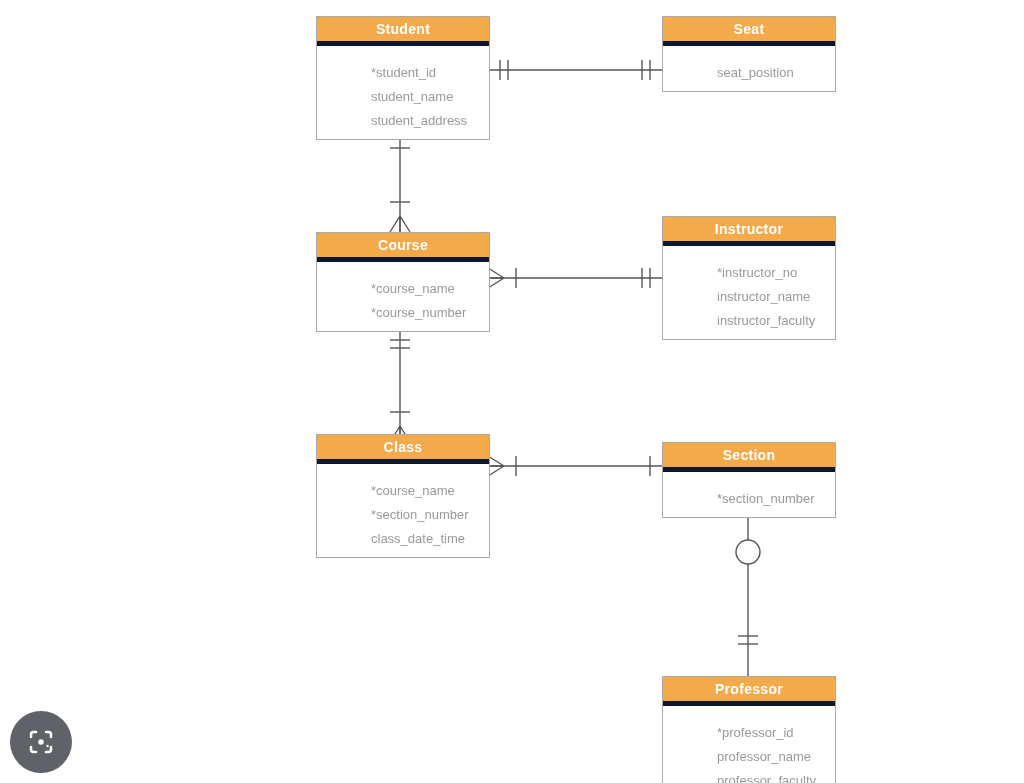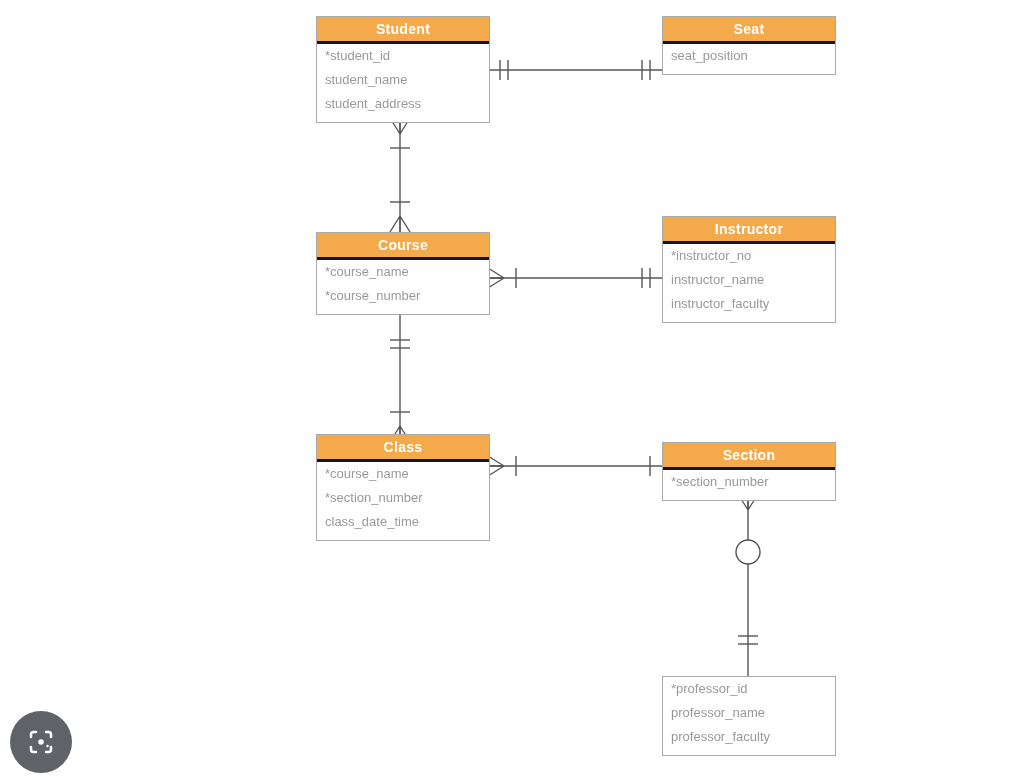--- a/index.html
+++ b/index.html
@@ -1,19 +1,19 @@
 <!DOCTYPE html>
 <html><head>
 <meta charset="utf-8">
 <style>
   html,body{margin:0;padding:0;background:#fff;font-family:Verdana,Geneva,sans-serif;color:#999;}
   .canvas{position:relative;width:1024px;height:783px;}
   .entity{position:absolute;border:1px solid #aaa;background:#fff;filter:blur(0.4px);z-index:2;}
-  .entity .hdr{background:#f4a94a;color:#fff;font-weight:bold;font-size:14px;text-align:center;padding:4px 6px;border-bottom:3px solid #0f172a;letter-spacing:0.3px;}
-  .entity .attrs{padding:0 8px 6px 8px;}
+  .entity .hdr{background:#f4a94a;color:#fff;font-weight:bold;font-size:14px;text-align:center;padding:4px 6px;border-bottom:5px solid #0f172a;letter-spacing:0.3px;}
+  .entity .attrs{padding:15px 8px 6px 8px;margin-left:46px;}
   .entity .attr{font-size:13px;line-height:24px;white-space:nowrap;}
   svg.rel{position:absolute;left:0;top:0;width:1024px;height:783px;z-index:1;filter:blur(0.4px);}
   svg.rel line, svg.rel path{stroke:#555;stroke-width:1.4;fill:none;}
   svg.rel circle{fill:#fff;stroke:#555;stroke-width:1.4;}
   
   .fab{position:absolute;left:10px;bottom:10px;width:62px;height:62px;border-radius:50%;background:#5f6368;display:flex;align-items:center;justify-content:center;z-index:3;}
   .fab svg{width:30px;height:30px;stroke:#fff;}
 </style>
 </head>
 <body>
@@ -113,20 +113,21 @@
   </div>
 
   <div class="entity" style="left:662px;top:442px;width:172px">
     <div class="hdr">Section</div>
     <div class="attrs">
       <div class="attr">*section_number</div>
     </div>
   </div>
 
   <div class="entity" style="left:662px;top:676px;width:172px">
+    <div class="hdr">Professor</div>
     <div class="attrs">
       <div class="attr">*professor_id</div>
       <div class="attr">professor_name</div>
       <div class="attr">professor_faculty</div>
     </div>
   </div>
 
   <div class="fab">
     <svg viewBox="0 0 24 24" fill="none" stroke-width="2" stroke-linecap="round" stroke-linejoin="round">
       <path d="M4 8 V6 a2 2 0 0 1 2-2 h2"></path>

